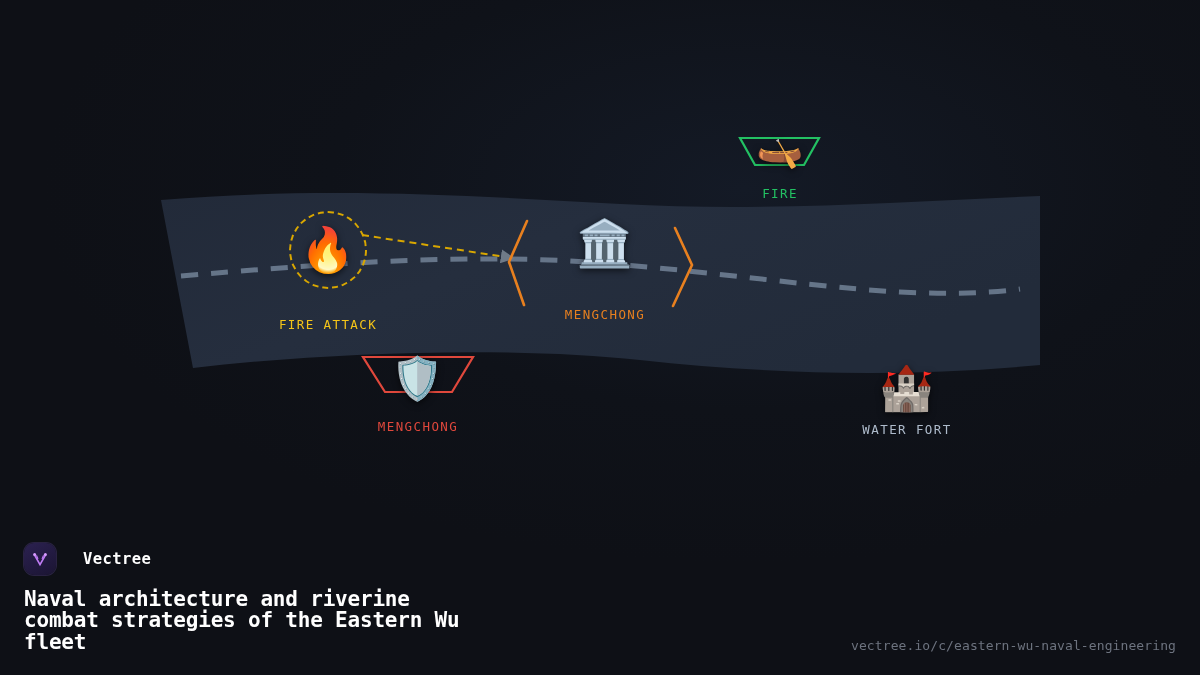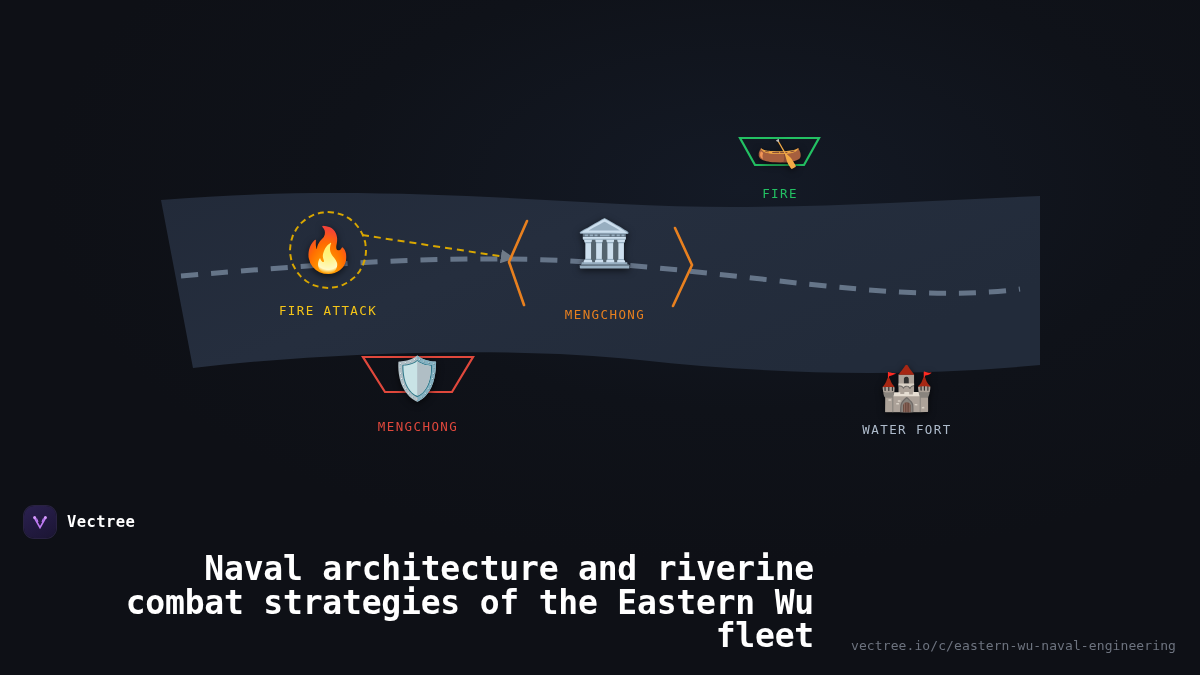--- a/index.html
+++ b/index.html
@@ -79,34 +79,34 @@
   #node-fire .node-art { width: 96px; height: 96px; }
   #node-fire .ring {
     position: absolute;
     left: 50%; top: 50%;
     width: 78px; height: 78px;
     margin: -39px 0 0 -39px;
     border: 2px dashed #d9a700;
     border-radius: 50%;
   }
   #node-fire .node-emoji { font-size: 44px; }
-  #node-fire .node-label { margin-top: 5px; }
+  #node-fire .node-label { margin-top: 19px; }
 
   
   #footer {
     position: absolute;
     left: 0; bottom: 0;
     width: 1200px;
     padding: 0 24px 22px 24px;
   }
 
   #brand-row {
     display: flex;
     align-items: center;
-    gap: 11px;
+    gap: 27px;
     margin-bottom: 14px;
   }
 
   #brand-logo {
     width: 32px; height: 32px;
     border-radius: 10px;
     background: linear-gradient(150deg, #2b2150 0%, #221a40 55%, #1b1533 100%);
     display: flex;
     align-items: center;
     justify-content: center;
@@ -115,28 +115,27 @@
   }
 
   #brand-name {
     font-size: 15.5px;
     font-weight: 700;
     color: #ffffff;
     letter-spacing: .4px;
   }
 
   #headline {
-    font-size: 33px;
+    font-size: 21px;
     font-weight: 700;
     line-height: 1.02;
     letter-spacing: -0.2px;
     color: #ffffff;
     max-width: 790px;
     white-space: pre-line;
-    text-align: right;
   }
 
   #url {
     position: absolute;
     right: 24px;
     bottom: 22px;
     font-size: 13px;
     color: #6d737f;
     letter-spacing: .1px;
     white-space: nowrap;

